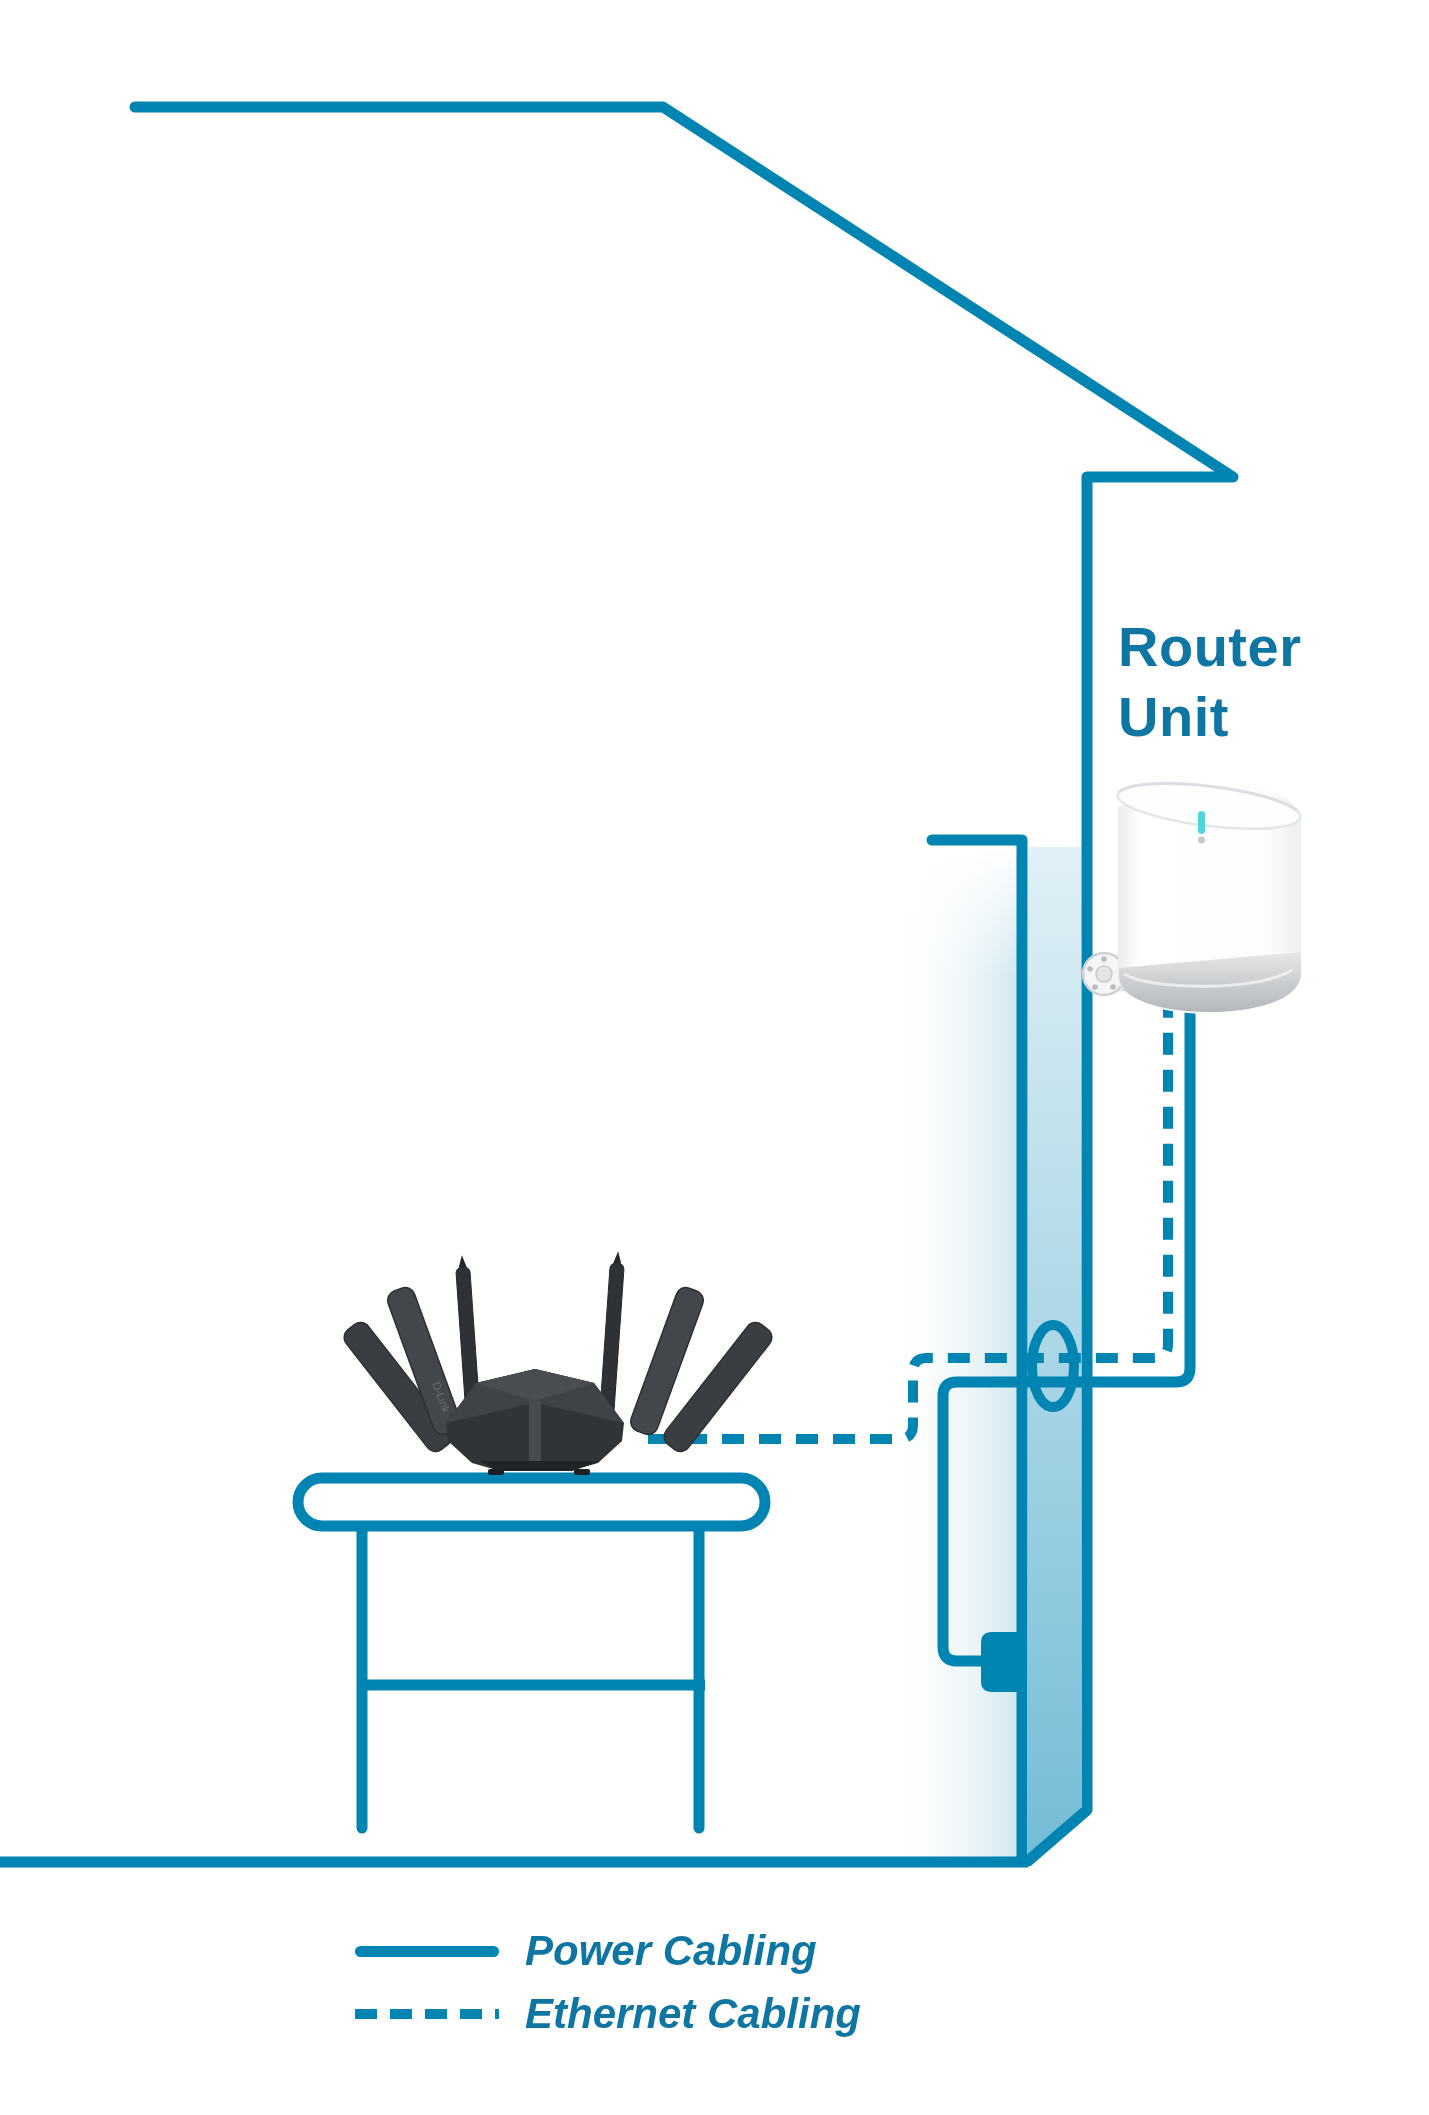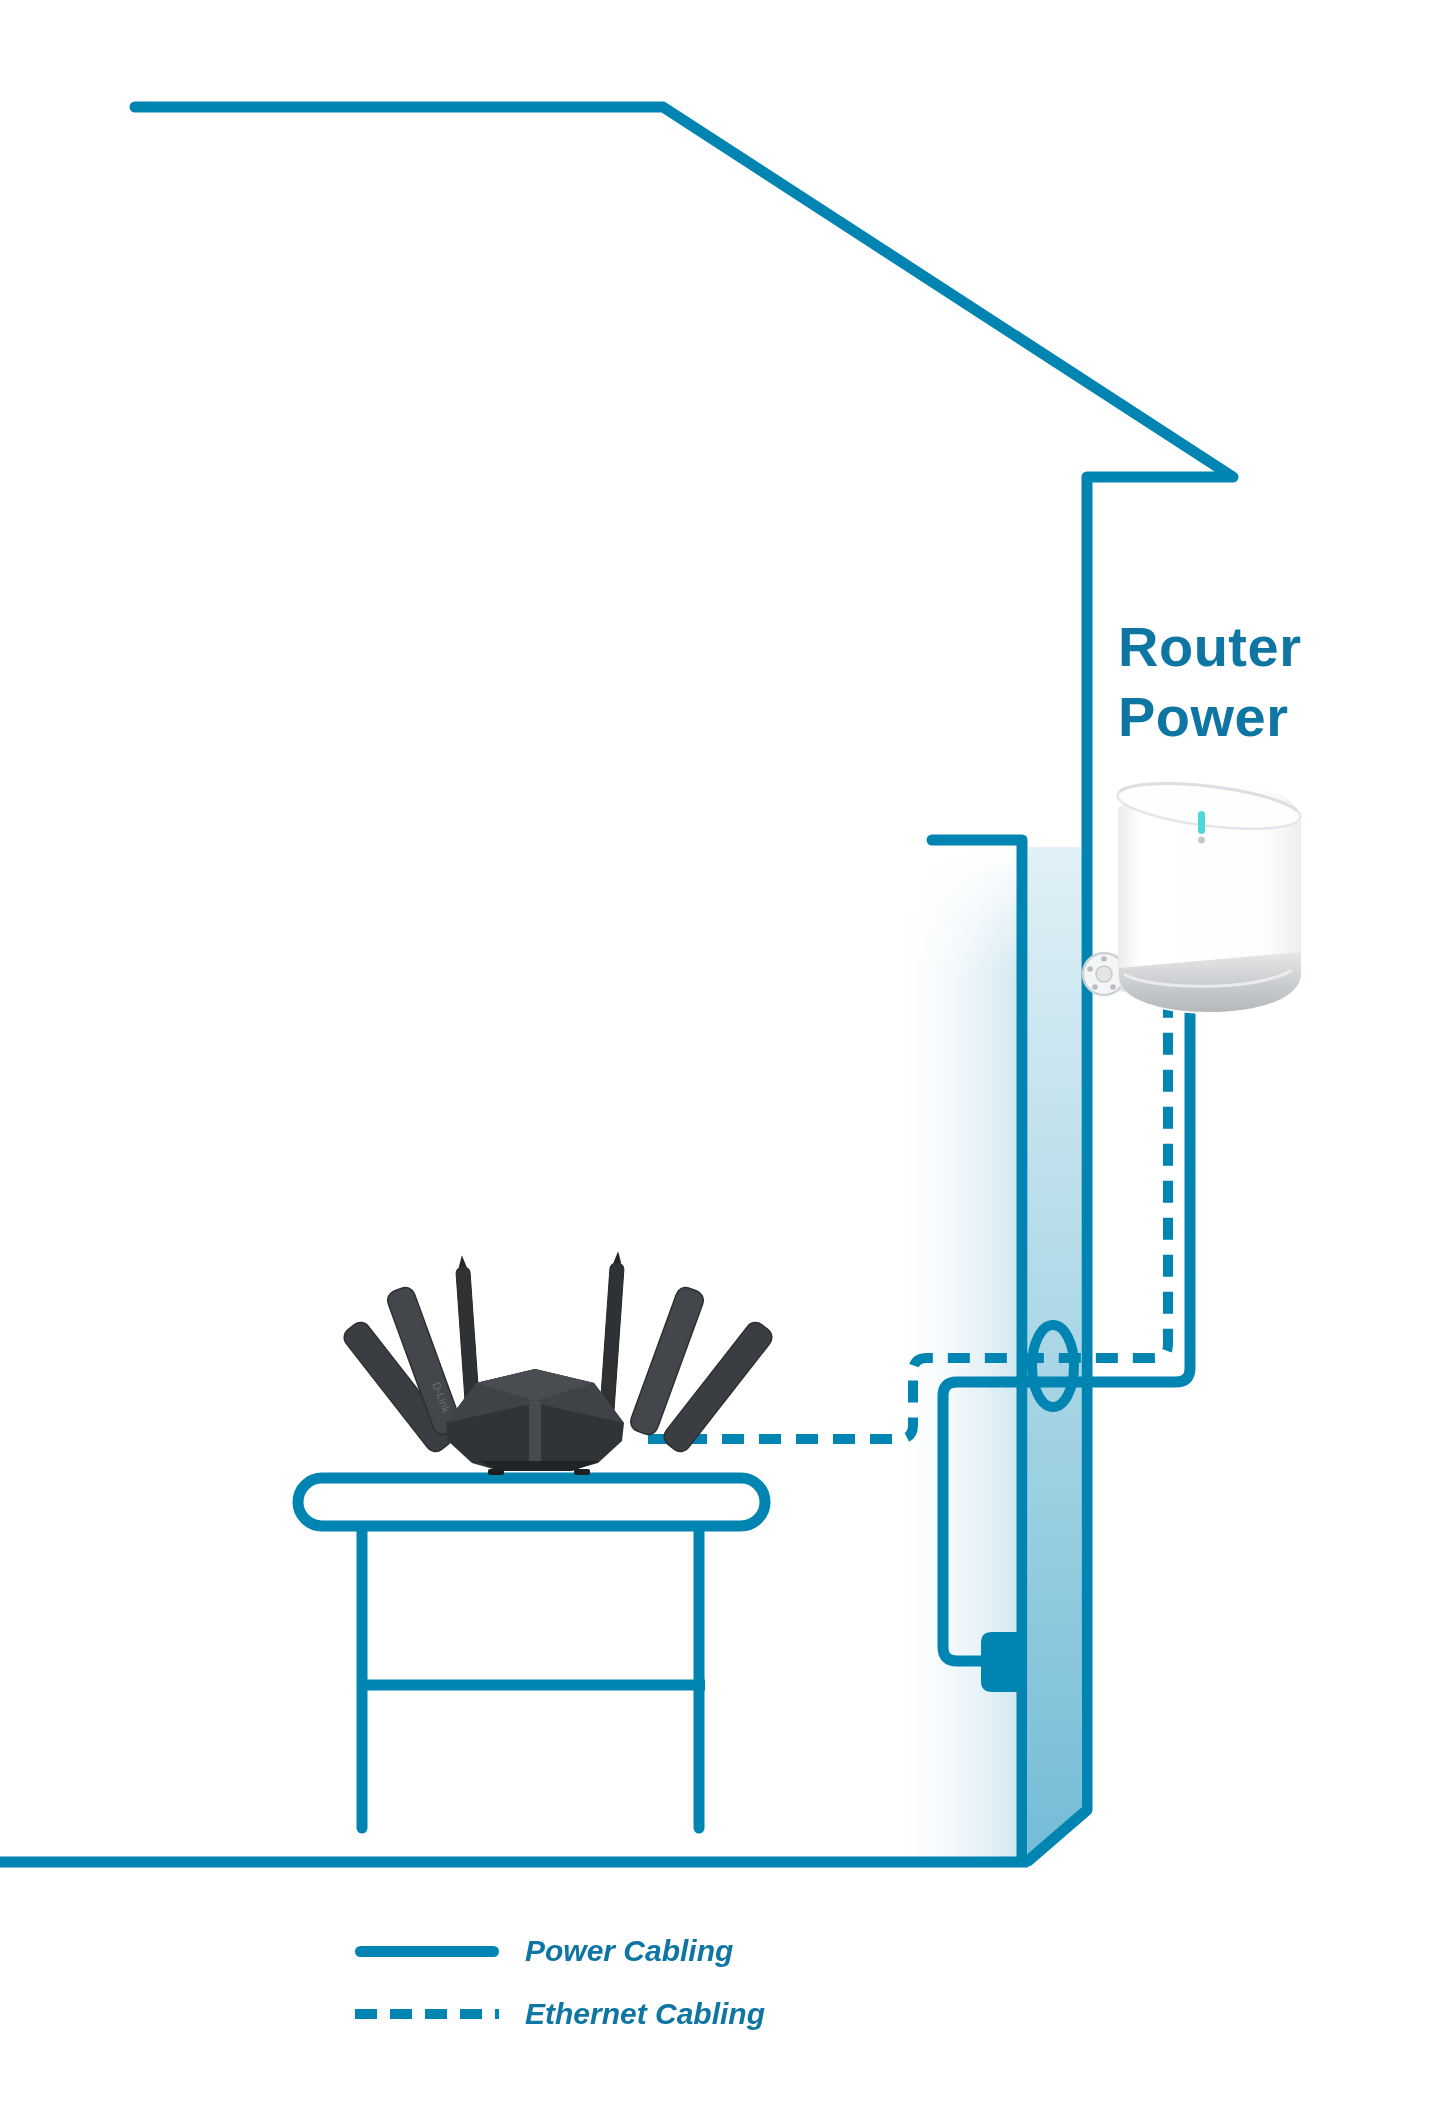--- a/index.html
+++ b/index.html
@@ -31,21 +31,21 @@
   .legend-row-power{top:1928px;}
   .legend-row-ethernet{top:1991px;text-align:right;}
   .line-sample{display:inline-block;width:144px;height:11px;margin-right:26px;flex:0 0 auto;}
   .line-sample.solid{background:var(--accent);border-radius:6px;}
   .line-sample.dashed{
     height:10px;
     background:repeating-linear-gradient(90deg,var(--accent) 0 22px,transparent 22px 35px);
   }
   .legend-text{
     color:var(--label_text);
-    font-size:30px;
+    font-size:42px;
     font-weight:bold;
     font-style:italic;
     white-space:nowrap;
   }
 </style>
 </head>
 <body>
 
 <div class="stage">
 
@@ -163,21 +163,21 @@
       <path d="M41,190 L223,174 L223,195 C223,221 180,234 130,234 C84,234 41,222 41,198 Z" fill="url(#unitBaseGrad)"></path>
       <path d="M46,196 C70,212 180,214 214,192" fill="none" stroke="#f2f3f4" stroke-width="3" opacity="0.8"></path>
 
       <rect x="120" y="33" width="7" height="23" rx="3.5" fill="var(--led)"></rect>
       <circle cx="123.5" cy="62" r="3.5" fill="#c6c9cb"></circle>
     </g>
   </svg>
 
   <div class="diagram-label outdoor-label">
     <div>Router</div>
-    <div>Power</div>
+    <div>Unit</div>
   </div>
 
 
   <div>
     <div class="legend-row legend-row-power">
       <span class="line-sample solid"></span>
       <span class="legend-text">Power Cabling</span>
     </div>
     <div class="legend-row legend-row-ethernet">
       <span class="line-sample dashed"></span>

